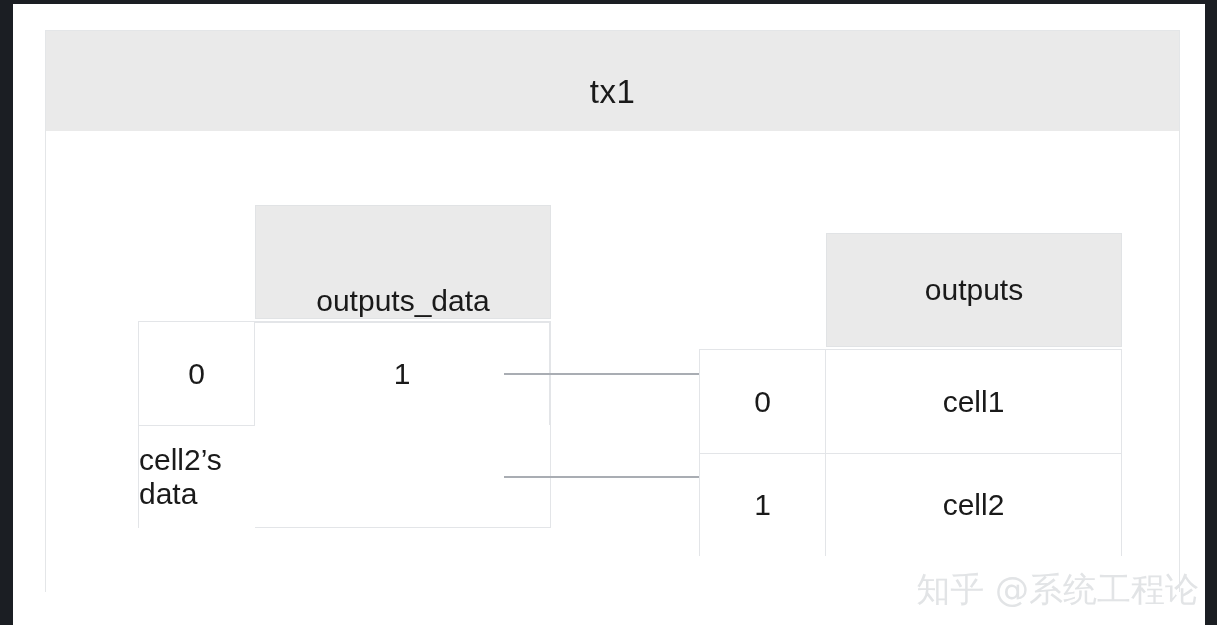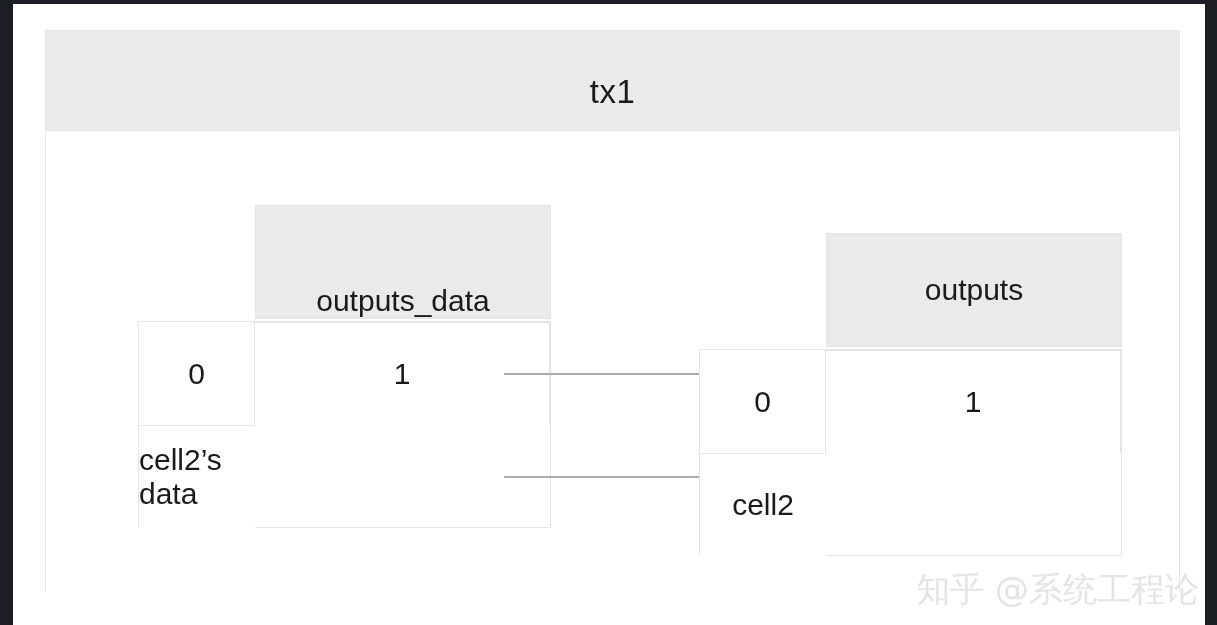--- a/index.html
+++ b/index.html
@@ -179,20 +179,21 @@
       <div class="connector" style="left:458px; top:345px; width:198px;"></div>
 
       <div class="entity" id="entity-right" style="left:653px; top:74px; width:423px; height:323px;margin-top:28px;">
 
         <div class="entity-head">
           <span class="entity-head-label">outputs</span>
         </div>
 
         <div class="entity-grid">
           <div class="cell idx">0</div>
+          <div class="cell val">cell1</div>
           <div class="cell idx rowsep">1</div>
           <div class="cell val rowsep">cell2</div>
         </div>
       </div>
 
     </div>
   </div>
 
   <div id="watermark">知乎 @系统工程论</div>
 

